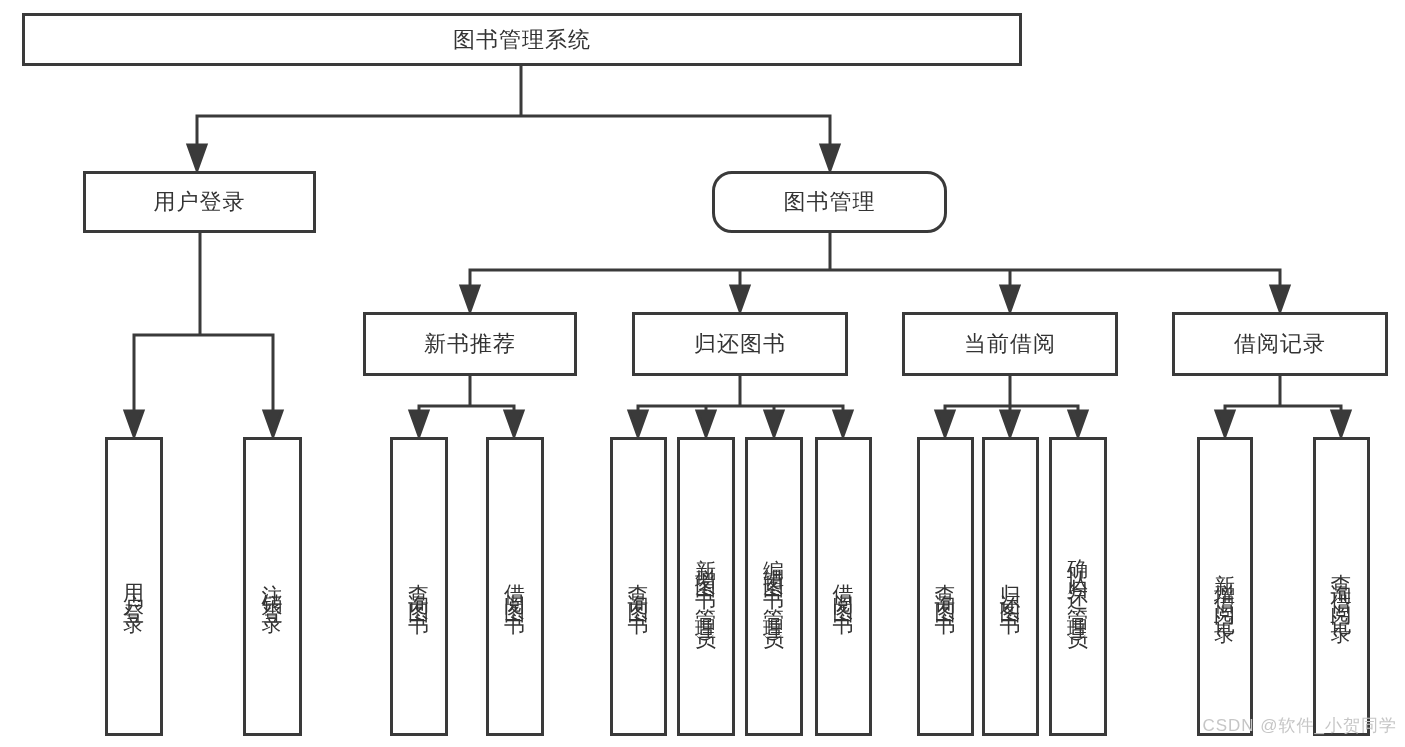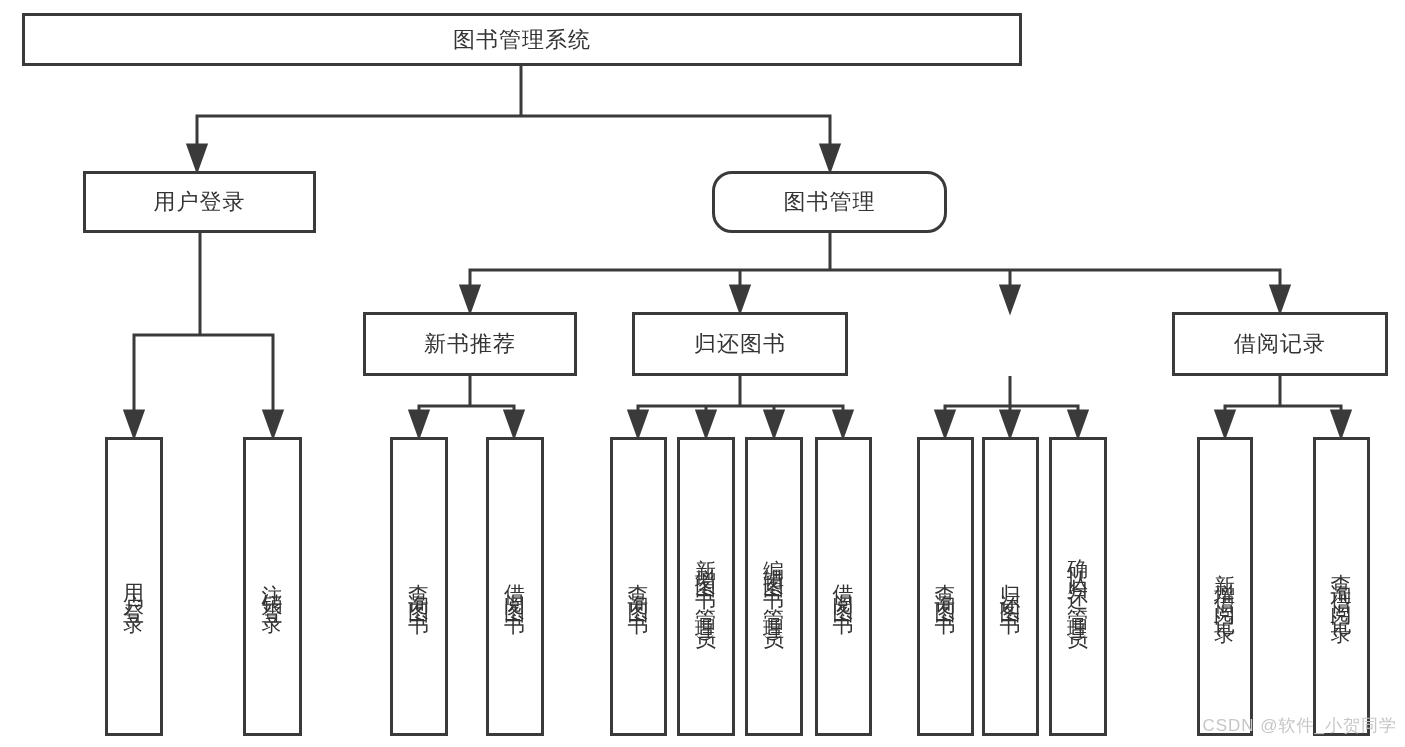--- a/index.html
+++ b/index.html
@@ -109,20 +109,23 @@
   <div class="node hbox" style="left:712px; top:171px; width:235px; height:62px;border-radius:20px;">
     <span>图书管理</span>
   </div>
 
   <div class="node hbox" style="left:363px; top:312px; width:214px; height:64px;text-align:center;">
     <span>新书推荐</span>
   </div>
   <div class="node hbox" style="left:632px; top:312px; width:216px; height:64px;">
     <span>归还图书</span>
   </div>
+  <div class="node hbox" style="left:902px; top:312px; width:216px; height:64px;">
+    <span>当前借阅</span>
+  </div>
   <div class="node hbox" style="left:1172px; top:312px; width:216px; height:64px;">
     <span>借阅记录</span>
   </div>
 
   <div class="node vbox" style="left:105px; top:437px; width:58px; height:299px;">
     <span class="vlabel">用户登录</span>
   </div>
   <div class="node vbox" style="left:243px; top:437px; width:59px; height:299px;">
     <span class="vlabel">注销登录</span>
   </div>

